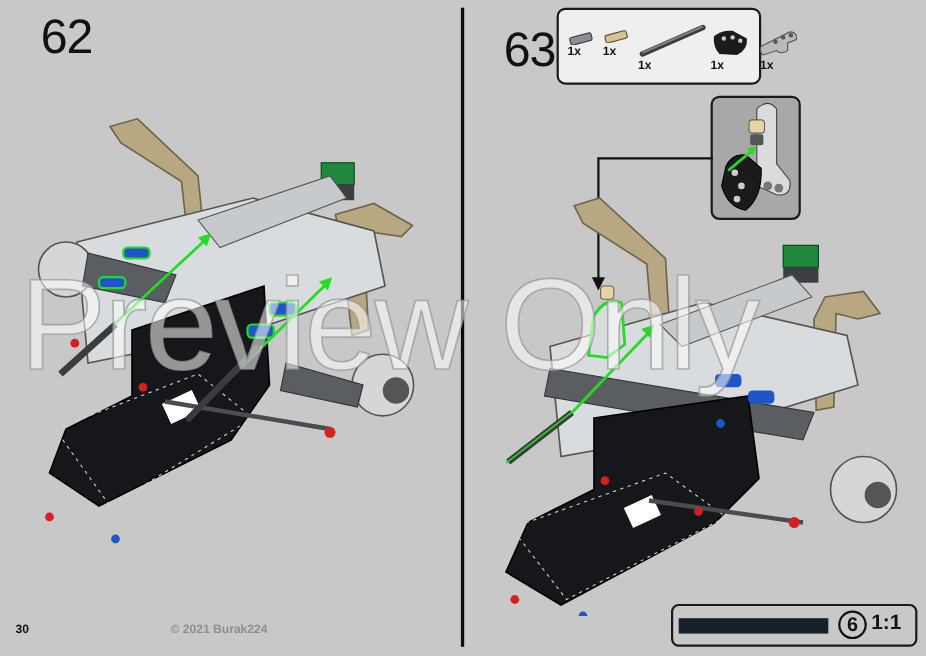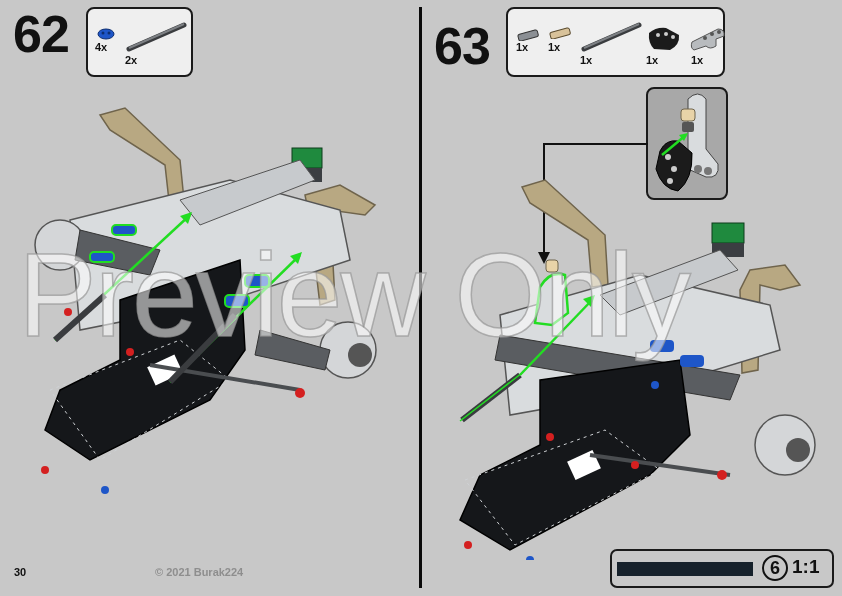--- a/index.html
+++ b/index.html
@@ -1,55 +1,38 @@
 <!DOCTYPE html>
 <html><head>
 <meta charset="utf-8">
 <style>
   html,body{margin:0;padding:0;}
   body{width:842px;height:596px;position:relative;overflow:hidden;background:#c8c8c8;font-family:"Liberation Sans",sans-serif;}
   .page{position:absolute;left:0;top:0;width:842px;height:596px;}
-  .step-num{position:absolute;font-weight:bold;font-size:52px;line-height:44px;color:#111;letter-spacing:-1px;}
+  .step-num{position:absolute;font-weight:normal;font-size:44px;line-height:44px;color:#111;letter-spacing:-1px;margin-left:24px;}
   .callout{position:absolute;background:#efefef;border:2px solid #1a1a1a;border-radius:8px;box-sizing:border-box;}
   .part{position:absolute;}
   .qty{position:absolute;font-weight:bold;font-size:11px;color:#111;}
   .divider{position:absolute;left:419px;top:7px;width:3px;height:581px;background:#0a0a0a;}
   .pageno{position:absolute;left:14px;top:566px;font-size:11px;font-weight:bold;color:#111;}
   .copyright{position:absolute;left:155px;top:566px;font-size:11px;font-weight:bold;color:#8e8e8e;}
   .progress{position:absolute;left:610px;top:549px;width:224px;height:39px;border:2px solid #1a1a1a;border-radius:7px;box-sizing:border-box;background:#c8c8c8;}
   .progress .bar{position:absolute;left:5px;top:11px;width:136px;height:14px;background:#16212b;}
   .progress .circle{position:absolute;left:150px;top:4px;width:26px;height:26px;border:2px solid #111;border-radius:50%;box-sizing:border-box;font-size:18px;font-weight:bold;text-align:center;line-height:23px;color:#111;}
   .progress .scale{position:absolute;left:180px;top:5px;font-size:19px;font-weight:bold;color:#111;}
   .inset{position:absolute;left:646px;top:87px;width:82px;height:113px;background:#a8a8a8;border:2px solid #1a1a1a;border-radius:8px;box-sizing:border-box;}
   .watermark{position:absolute;left:18px;top:230px;font-size:118px;line-height:130px;color:rgba(255,255,255,0.55);-webkit-text-stroke:1.5px rgba(150,150,150,0.7);white-space:nowrap;letter-spacing:-2px;pointer-events:none;font-family:"Liberation Sans",sans-serif;text-align:right;}
   svg{display:block;}
 </style>
 </head>
 <body>
 
 <div class="page">
 
   <div class="step-num" style="left:13px;top:12px;">62</div>
-  <div class="callout" style="left:86px;top:7px;width:107px;height:70px;">
-    <div class="part" style="left:9px;top:19px;">
-      <svg width="18" height="12">
-          <ellipse cx="9" cy="6" rx="8" ry="5" fill="#1e56c8" stroke="#0d2e70" stroke-width="1"></ellipse>
-          <circle cx="6" cy="5" r="1.5" fill="#0d2e70"></circle>
-          <circle cx="12" cy="5" r="1.5" fill="#0d2e70"></circle>
-        </svg>
-    </div>
-    <div class="qty" style="left:7px;top:32px;">4x</div>
-    <div class="part" style="left:38px;top:12px;">
-      <svg width="62" height="32">
-          <line x1="3" y1="28" x2="58" y2="4" stroke="#3a3c3f" stroke-width="5" stroke-linecap="round"></line>
-          <line x1="3" y1="27" x2="58" y2="3" stroke="#7d8084" stroke-width="2"></line>
-        </svg>
-    </div>
-    <div class="qty" style="left:37px;top:45px;">2x</div>
-  </div>
 
   <svg style="position:absolute;left:30px;top:100px;" width="380" height="400" viewBox="0 0 380 400">
 
     <path d="M70 15 L95 8 L150 60 L155 110 L140 110 L135 65 L80 30 Z" fill="#b8a882" stroke="#6f644c" stroke-width="1.5"></path>
 
     <path d="M275 95 L310 85 L345 105 L335 115 L300 110 L305 200 L290 205 L280 120 Z" fill="#b8a882" stroke="#6f644c" stroke-width="1.5"></path>
 
     <rect x="262" y="48" width="30" height="20" fill="#1f8a3e" stroke="#0c3d1a"></rect>
     <rect x="262" y="68" width="30" height="14" fill="#3b3e42"></rect>
 
@@ -85,21 +68,21 @@
     <polygon points="272,152 260,156 268,164" fill="#22dd22"></polygon>
     <rect x="82" y="125" width="24" height="10" rx="4" fill="#1e56c8" stroke="#22dd22" stroke-width="2"></rect>
     <rect x="60" y="152" width="24" height="10" rx="4" fill="#1e56c8" stroke="#22dd22" stroke-width="2"></rect>
     <rect x="215" y="175" width="24" height="12" rx="4" fill="#1e56c8" stroke="#22dd22" stroke-width="2"></rect>
     <rect x="195" y="195" width="24" height="12" rx="4" fill="#1e56c8" stroke="#22dd22" stroke-width="2"></rect>
   </svg>
 
   <div class="divider"></div>
 
   <div class="step-num" style="left:434px;top:24px;">63</div>
-  <div class="callout" style="left:506px;top:7px;width:219px;height:70px;">
+  <div class="callout" style="left:506px;top:7px;width:186px;height:70px;">
     <div class="part" style="left:9px;top:20px;">
       <svg width="22" height="12">
           <rect x="1" y="3" width="20" height="7" rx="2" fill="#8b8f94" stroke="#333" transform="rotate(-15 11 6)"></rect>
         </svg>
     </div>
     <div class="qty" style="left:8px;top:32px;">1x</div>
     <div class="part" style="left:41px;top:18px;">
       <svg width="22" height="12">
           <rect x="1" y="3" width="20" height="7" rx="2" fill="#d8c29a" stroke="#5a4b2e" transform="rotate(-15 11 6)"></rect>
         </svg>

